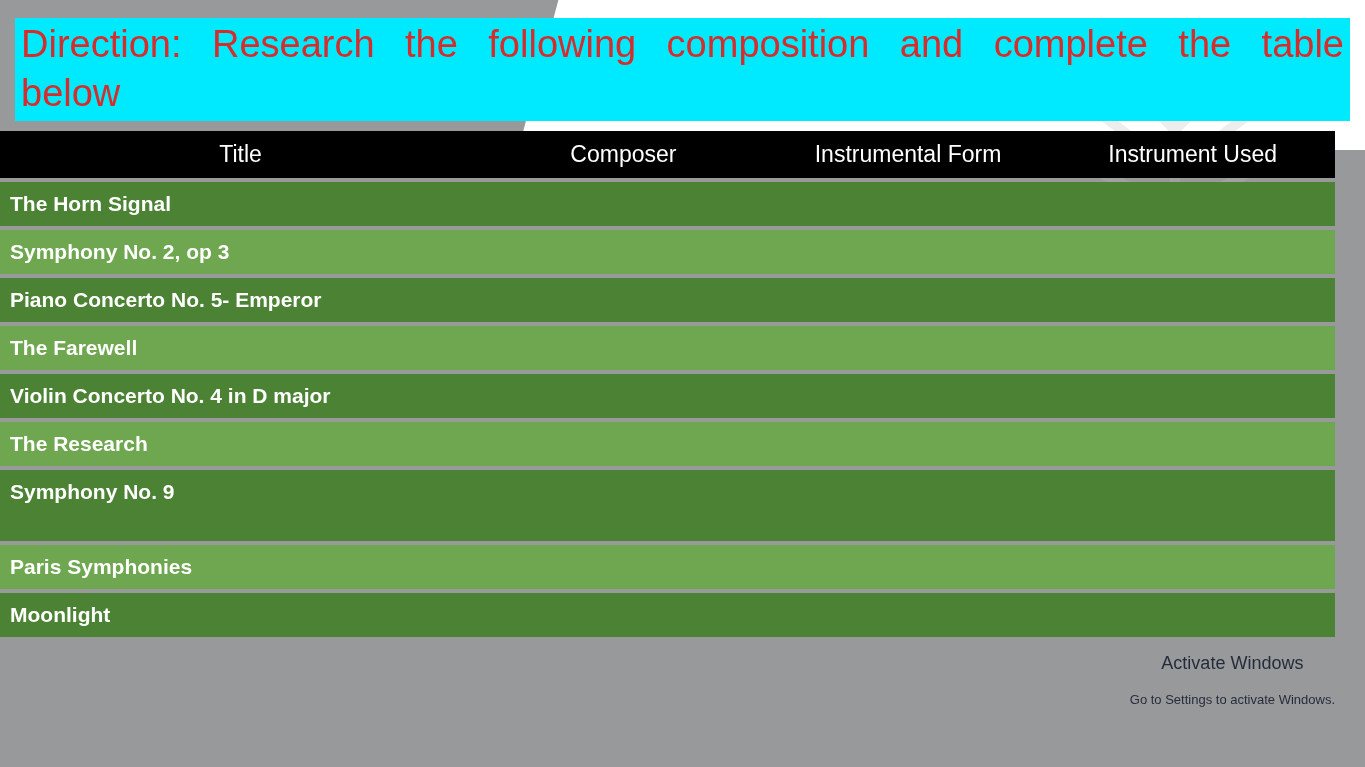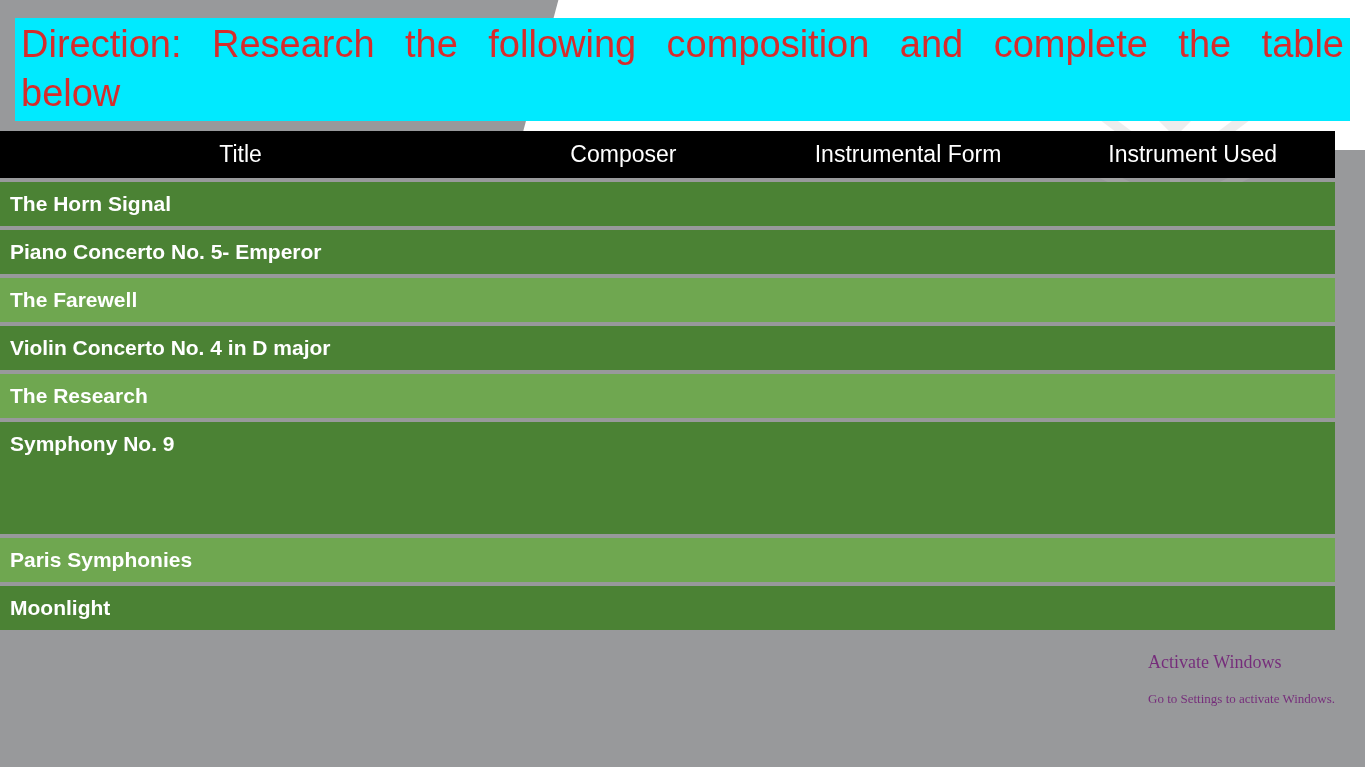--- a/index.html
+++ b/index.html
@@ -61,33 +61,32 @@
   }
   .tbl tbody td {
     color: #fff;
     font-size: 21px;
     font-weight: 700;
     padding: 10px 10px;
     vertical-align: middle;
   }
   .tbl tbody tr.dark td  { background: #4b8234; }
   .tbl tbody tr.light td { background: #6fa750; }
-  .tbl tbody tr.tall td  { height: 112px; vertical-align: top; }
+  .tbl tbody tr.tall td  { height: 71px; vertical-align: top; }
   .title-col { width: 36%; }
   .other-col { width: 21.3%; }
   .watermark {
     position: absolute;
     right: 30px;
     bottom: 60px;
-    color: #701a75;
+    color: #0f172a;
     font-size: 18px;
-    text-align: left;
+    text-align: center;
     z-index: 5;
     opacity: 0.85;
-    font-family: Liberation Serif, serif;
   }
   .watermark .sub { font-size: 13px; margin-top: 18px; }
 </style>
 </head>
 <body>
 
 <div class="bg-shape"></div>
 
 <svg class="leaf-deco" width="260" height="220" viewBox="0 0 260 220">
   <g fill="none" stroke="#b9b9b9" stroke-width="10" stroke-linecap="round">
@@ -118,20 +117,26 @@
       <tr>
         <th>Title</th>
         <th>Composer</th>
         <th>Instrumental Form</th>
         <th>Instrument Used</th>
       </tr>
     </thead>
     <tbody id="tbody">
         <tr class="dark">
           <td>The Horn Signal</td>
+          <td></td>
+          <td></td>
+          <td></td>
+        </tr>
+        <tr class="light">
+          <td>Symphony No. 2, op 3</td>
           <td></td>
           <td></td>
           <td></td>
         </tr>
         <tr class="dark">
           <td>Piano Concerto No. 5- Emperor</td>
           <td></td>
           <td></td>
           <td></td>
         </tr>

